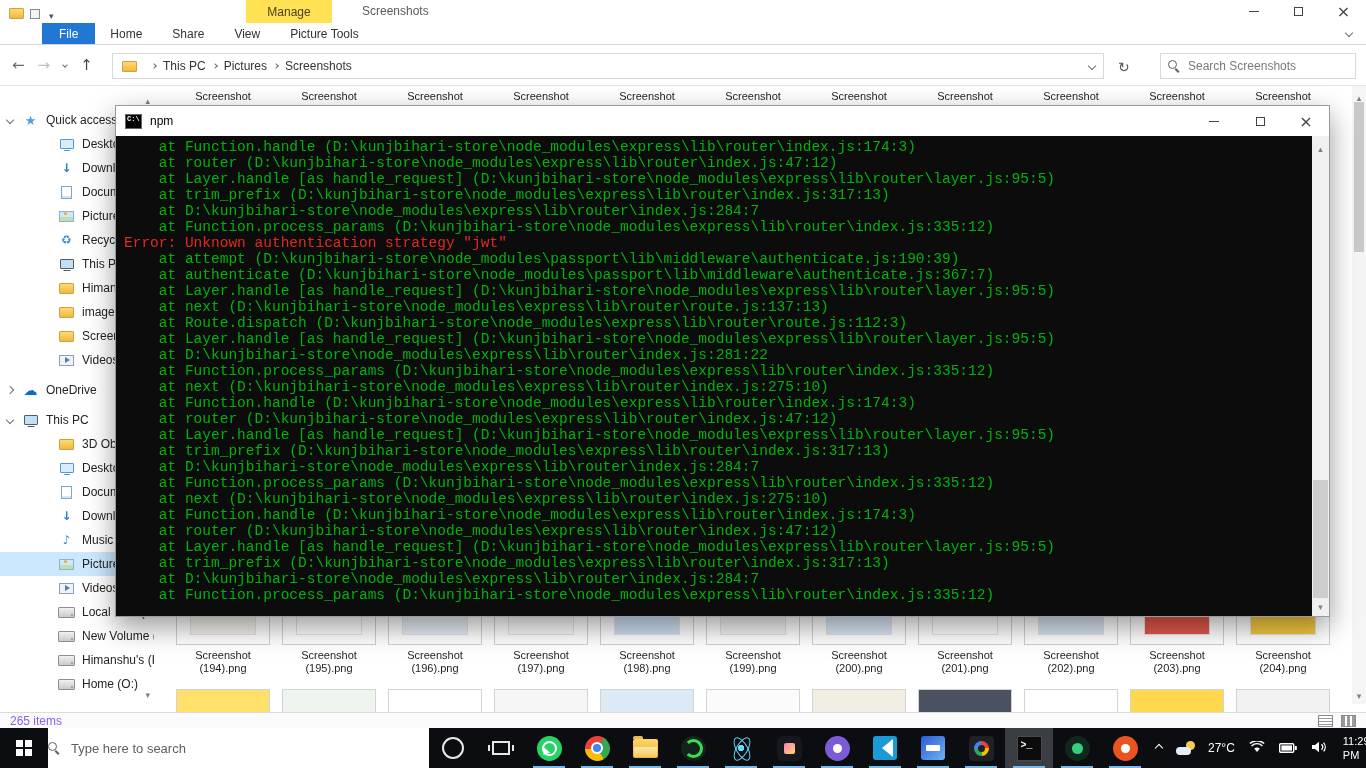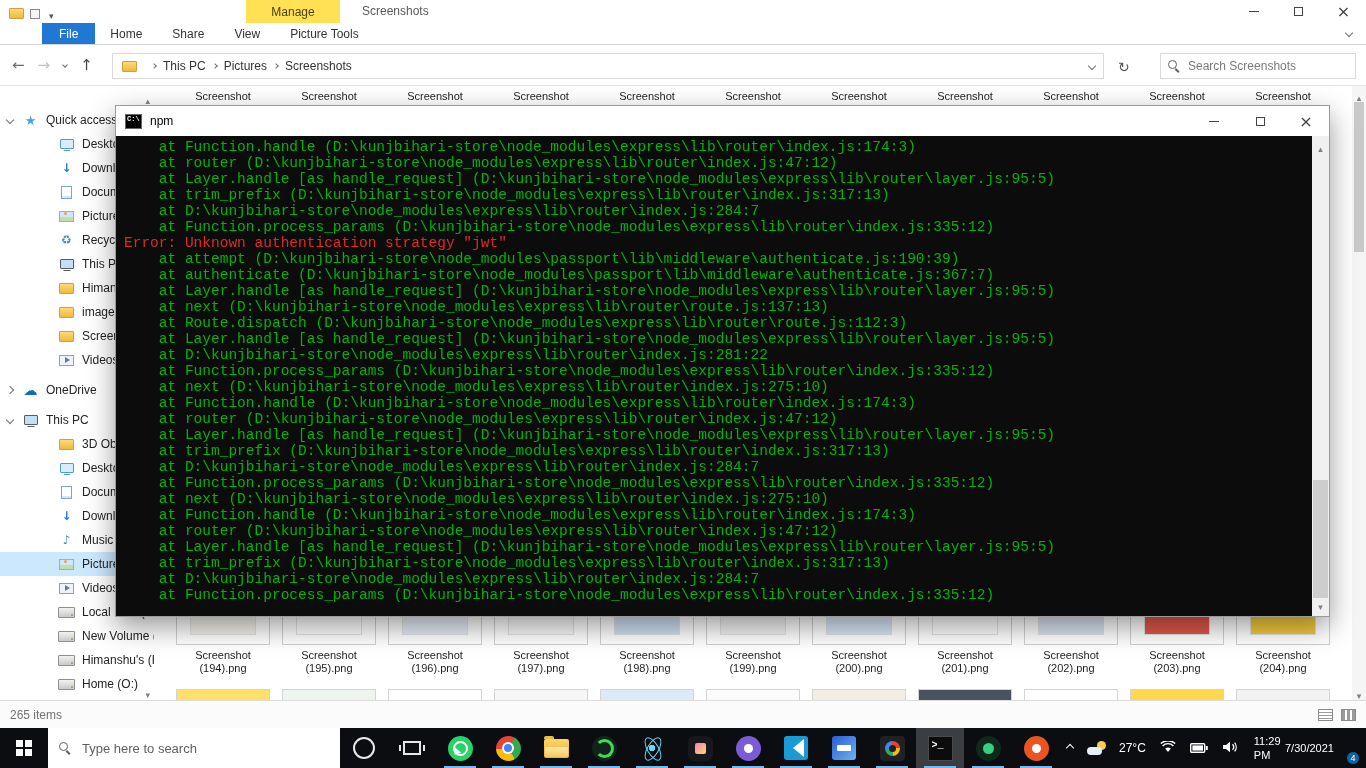--- a/index.html
+++ b/index.html
@@ -16,21 +16,21 @@
   .chev-white{border-color:#fff;}
   .chev-sm{width:4px;height:4px;}
 
   
   .explorer{position:absolute;left:0;top:0;right:0;bottom:40px;background:#fff;}
   .titlebar{position:absolute;left:0;top:0;right:0;height:23px;background:#fff;}
   .app-ico{position:absolute;left:8px;top:5px;}
   .qat{position:absolute;left:30px;top:4px;display:flex;align-items:center;gap:9px;color:#555;}
   .qat-box{width:10px;height:10px;border:1px solid #8a8a8a;background:#f3f3f3;}
   .gl-caret::before{content:'▾';font-size:9px;color:#555;}
-  .manage-badge{position:absolute;left:246px;top:0;width:94px;height:23px;background:var(--manage-yellow,#ffe153);color:#4c431a;font-size:12px;display:flex;align-items:center;justify-content:center;}
+  .manage-badge{position:absolute;left:246px;top:0;width:86px;height:23px;background:var(--manage-yellow,#ffe153);color:#4c431a;font-size:12px;display:flex;align-items:center;justify-content:center;}
   .win-title{position:absolute;left:362px;top:4px;font-size:12px;color:#5a5a5a;}
   .win-controls{position:absolute;right:0;top:0;display:flex;}
   .wbtn{width:45px;height:22px;display:flex;align-items:center;justify-content:center;}
   .gl-min{display:block;width:10px;height:1px;background:#444;}
   .gl-max{display:block;width:9px;height:9px;border:1px solid #444;}
   .gl-close::before{content:'×';font-size:16px;color:#444;line-height:1;}
 
   .tabrow{position:absolute;left:0;top:23px;right:0;height:22px;background:#fff;border-bottom:1px solid #d8d8d8;display:flex;align-items:stretch;padding-left:2px;}
   .tab{padding:0 15px;font-size:12px;color:#333;display:flex;align-items:center;}
   .tab-file{background:var(--file-tab-blue,#2178d4);color:#fff;padding:0 17px;}
@@ -98,21 +98,21 @@
   .fthumb{width:92px;height:58px;background:#fff;box-shadow:0 0 0 1px #cfcfcf;display:flex;align-items:center;justify-content:center;}
   .fthumb-inner{width:70%;height:66%;box-shadow:0 0 0 1px #e3e3e3;}
   .flabel{margin-top:5px;font-size:11px;line-height:13px;color:#1e1e1e;text-align:center;width:96px;}
   #partialrow{top:690px;}
   .pcell{width:92px;height:40px;box-shadow:0 0 0 1px #d4d4d4;}
   .main-scroll{position:absolute;right:0;top:86px;width:14px;bottom:24px;background:#f5f5f5;}
   .ms-up{position:absolute;top:1px;left:0;right:0;text-align:center;}
   .ms-down{position:absolute;bottom:1px;left:0;right:0;text-align:center;}
   .ms-thumb{position:absolute;left:2px;right:2px;top:16px;height:150px;background:#c9c9c9;}
 
-  .statusbar{position:absolute;left:0;right:0;bottom:0;height:28px;background:#fbfbfb;border-top:1px solid #dcdcdc;z-index:5;display:flex;align-items:center;padding:0 10px;font-size:12px;color:#737373;}
+  .statusbar{position:absolute;left:0;right:0;bottom:0;height:16px;background:#fbfbfb;border-top:1px solid #dcdcdc;z-index:5;display:flex;align-items:center;padding:0 10px;font-size:12px;color:#8b5cf6;}
   .sv{width:15px;height:12px;border:1px solid #8a8a8a;margin-left:8px;}
   .sv-list{margin-left:auto;background:repeating-linear-gradient(180deg,#fff 0 2px,#9a9a9a 2px 3px);}
   .sv-thumb{background:repeating-linear-gradient(90deg,#9a9a9a 0 3px,#fff 3px 5px);}
 
   
   .console{position:absolute;left:115px;top:105px;width:1215px;height:512px;background:var(--console-bg,#0c0c0c);border:1px solid #9a9a9a;box-shadow:0 10px 26px rgba(0,0,0,.4);z-index:10;}
   .ctitle{position:absolute;left:0;top:0;right:0;height:30px;background:#fff;display:flex;align-items:center;padding-left:9px;gap:8px;}
   .cico{width:17px;height:15px;background:#000;border:1px solid #666;position:relative;flex:none;}
   .cico::before{content:'C:\\';position:absolute;left:1px;top:1px;color:#fff;font:bold 7px/1 "Liberation Mono","DejaVu Sans Mono",monospace;}
   .ctitle-text{font-size:12px;color:#000;}
@@ -124,21 +124,21 @@
   .cscroll{position:absolute;right:0;top:30px;bottom:0;width:17px;background:#f0f0f0;}
   .cs-up{position:absolute;top:2px;left:0;right:0;text-align:center;}
   .cs-down{position:absolute;bottom:2px;left:0;right:0;text-align:center;}
   .cs-thumb{position:absolute;left:1px;right:1px;bottom:18px;height:118px;background:#cdcdcd;}
 
   
   .taskbar{position:absolute;left:0;bottom:0;width:1366px;height:40px;background:var(--taskbar-black,#0c0d10);display:flex;align-items:center;z-index:20;}
   .start{width:48px;height:40px;display:flex;align-items:center;justify-content:center;flex:none;}
   .winlogo{display:grid;grid-template-columns:7px 7px;grid-template-rows:7px 7px;gap:2px;}
   .winlogo i{background:#fff;display:block;}
-  .tsearch{width:292px;height:40px;background:#fff;display:flex;align-items:center;gap:9px;padding:0 11px;flex:none;}
+  .tsearch{width:381px;height:40px;background:#fff;display:flex;align-items:center;gap:9px;padding:0 0;flex:none;}
   .tsearch input{border:0;outline:0;flex:1;font-size:13px;color:#333;font-family:inherit;min-width:0;}
   .tsearch input::placeholder{color:#5f5f5f;}
   #taskapps{display:flex;height:40px;}
   .app{width:48px;height:40px;display:flex;align-items:center;justify-content:center;position:relative;flex:none;}
   .app.running::after{content:'';position:absolute;left:8px;right:8px;bottom:0;height:2px;background:var(--taskbar-running-accent,#76b9ed);}
   .app.active{background:#3a3d41;}
   .g{display:block;position:relative;}
   .g-cortana{width:22px;height:22px;border-radius:50%;border:2px solid #e8e8e8;}
   .g-task-view{width:18px;height:14px;border:2px solid #e8e8e8;position:relative;}
   .g-task-view::before{content:'';position:absolute;left:-6px;top:2px;width:2px;height:6px;background:#e8e8e8;}

